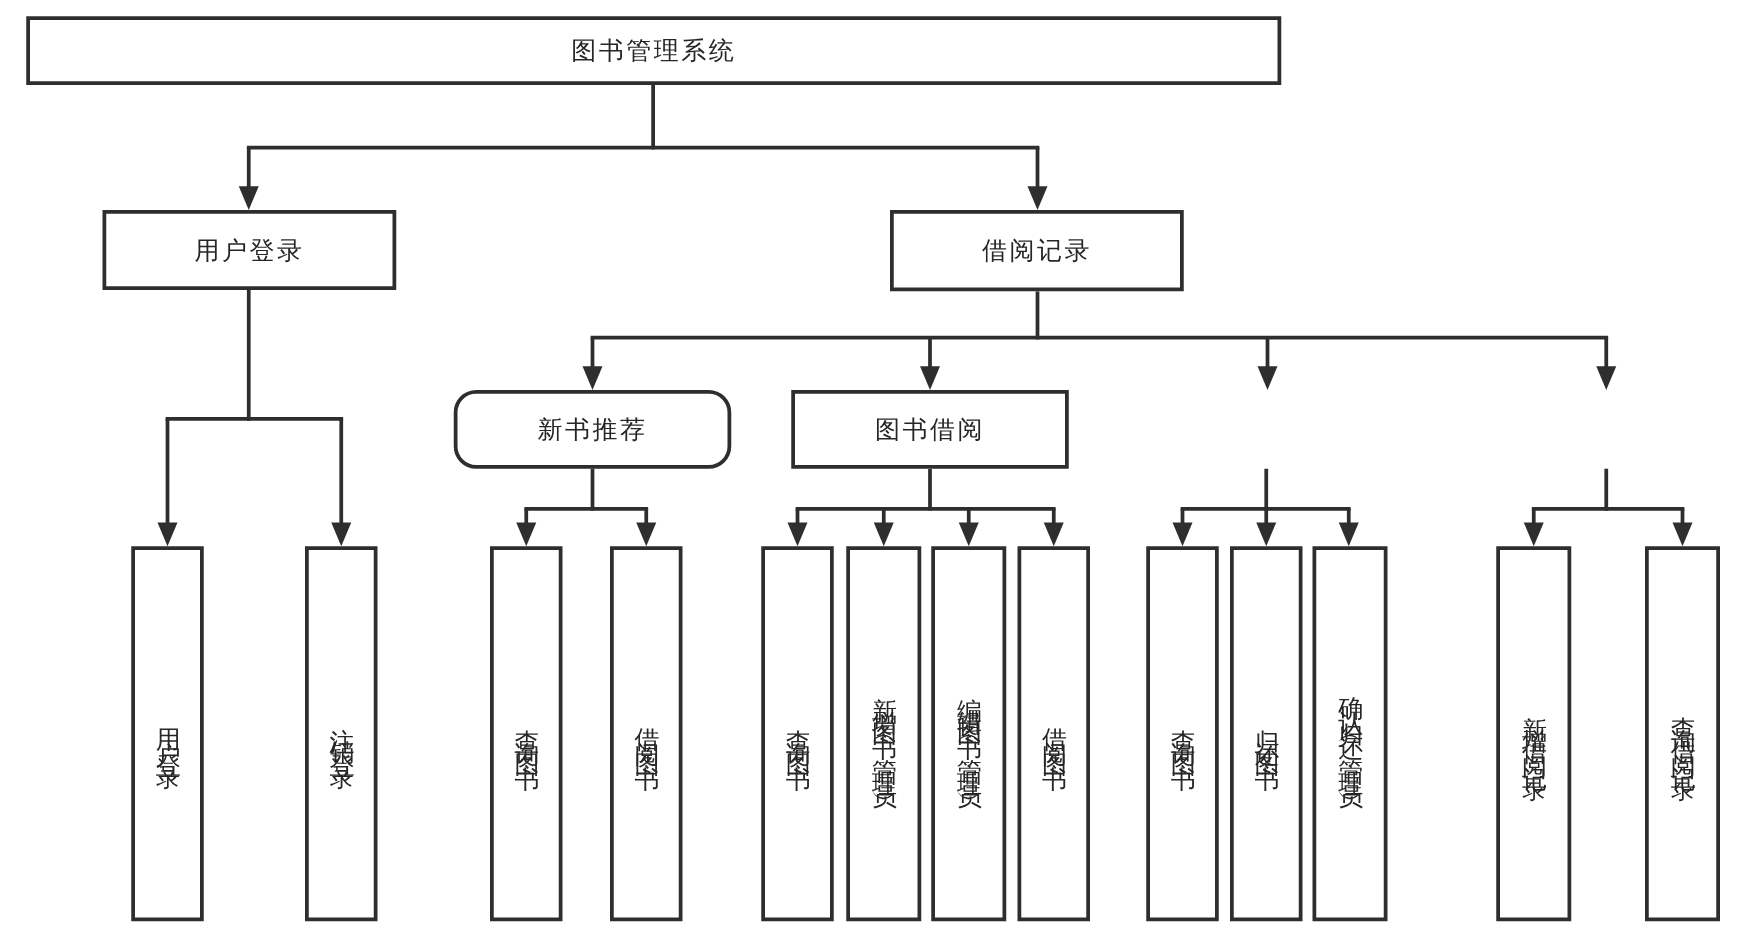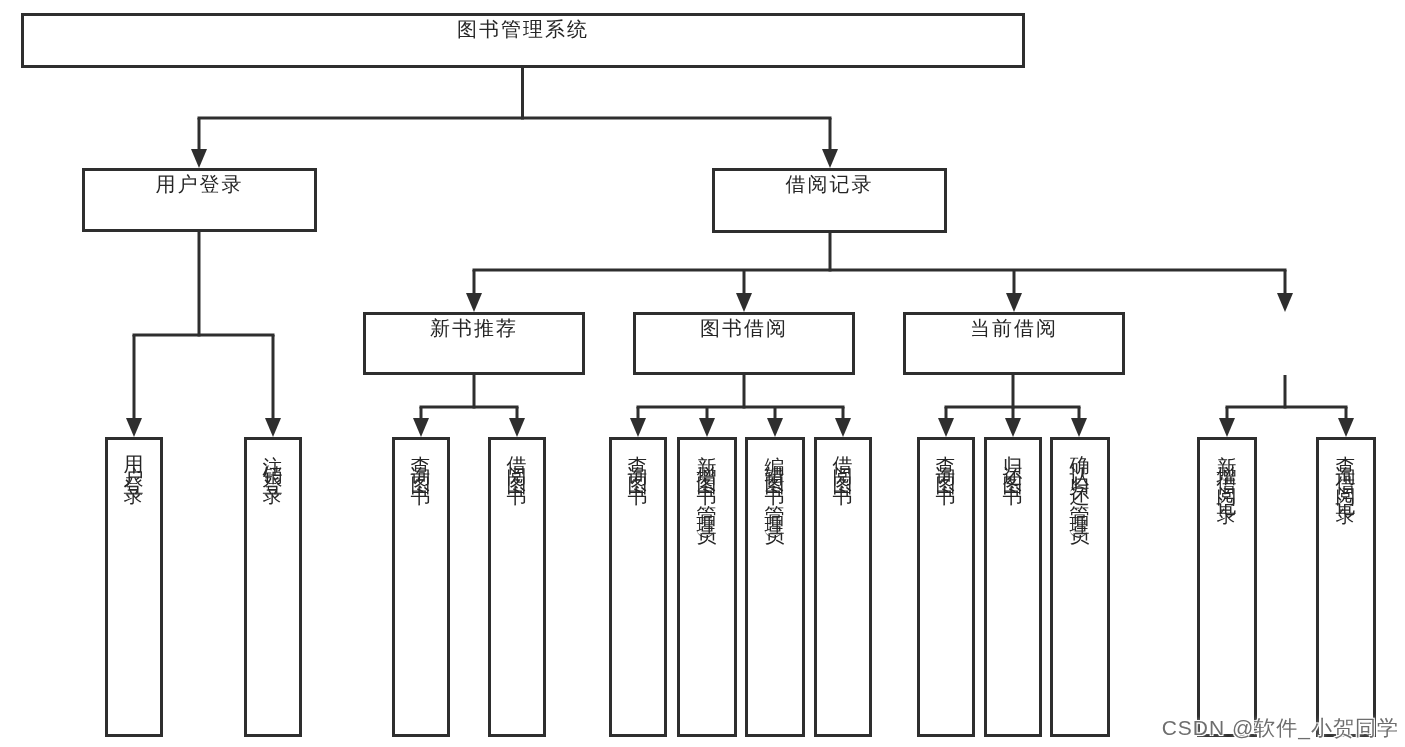--- a/index.html
+++ b/index.html
@@ -20,36 +20,36 @@
     overflow:hidden;
   }
   .wires{position:absolute;left:0;top:0;}
   .wires line{stroke:var(--line);stroke-width:3;}
   .wires polygon{fill:var(--line);stroke:none;}
   .box{
     position:absolute;
     box-sizing:border-box;
     background:#fff;
     border:3px solid var(--line);
-    display:flex;align-items:flex-start;justify-content:center;
+    display:flex;align-items:center;justify-content:center;
     color:var(--ink);
   }
   .box.h .label{font-size:20px;letter-spacing:2px;white-space:nowrap;}
   .box.v .label{
     writing-mode:vertical-rl;
     text-orientation:mixed;
     font-size:20px;
     line-height:1;
     letter-spacing:10px;
   }
   
   #n-root          {left:21px;  top:13px;  width:1004px; height:55px;}
   #n-user-login    {left:82px;  top:168px; width:235px;  height:64px;}
   #n-book-mgmt     {left:712px; top:168px; width:235px;  height:65px;}
-  #n-new-book-rec  {left:363px; top:312px; width:222px;  height:63px;}
+  #n-new-book-rec  {left:363px; top:312px; width:222px;  height:63px;border-radius:18px;}
   #n-book-borrow   {left:633px; top:312px; width:222px;  height:63px;}
   #n-current-borrow{left:903px; top:312px; width:222px;  height:63px;}
   #n-borrow-record {left:1173px;top:312px; width:224px;  height:63px;}
   .box.v{top:437px;height:300px;}
   #n-login     {left:105px; width:58px;}
   #n-logout    {left:244px; width:58px;}
   #n-nbr-query {left:392px; width:58px;}
   #n-nbr-borrow{left:488px; width:58px;}
   #n-bb-query  {left:609px; width:58px;}
   #n-bb-add    {left:677px; width:60px;}
@@ -140,23 +140,20 @@
   <div class="box h" id="n-book-mgmt">
     <span class="label">借阅记录</span>
   </div>
 
   <div class="box h" id="n-new-book-rec">
     <span class="label">新书推荐</span>
   </div>
   <div class="box h" id="n-book-borrow">
     <span class="label">图书借阅</span>
   </div>
-  <div class="box h" id="n-current-borrow">
-    <span class="label">当前借阅</span>
-  </div>
 
   <div class="box v" id="n-login">
     <span class="label">用户登录</span>
   </div>
   <div class="box v" id="n-logout">
     <span class="label">注销登录</span>
   </div>
 
   <div class="box v" id="n-nbr-query">
     <span class="label">查询图书</span>
@@ -188,14 +185,13 @@
     <span class="label">确认归还（管理员）</span>
   </div>
 
   <div class="box v" id="n-br-add">
     <span class="label">新增借阅记录</span>
   </div>
   <div class="box v" id="n-br-query">
     <span class="label">查询借阅记录</span>
   </div>
 
-  <div class="watermark">CSDN @软件_小贺同学</div>
 </div>
 
 </body></html>

